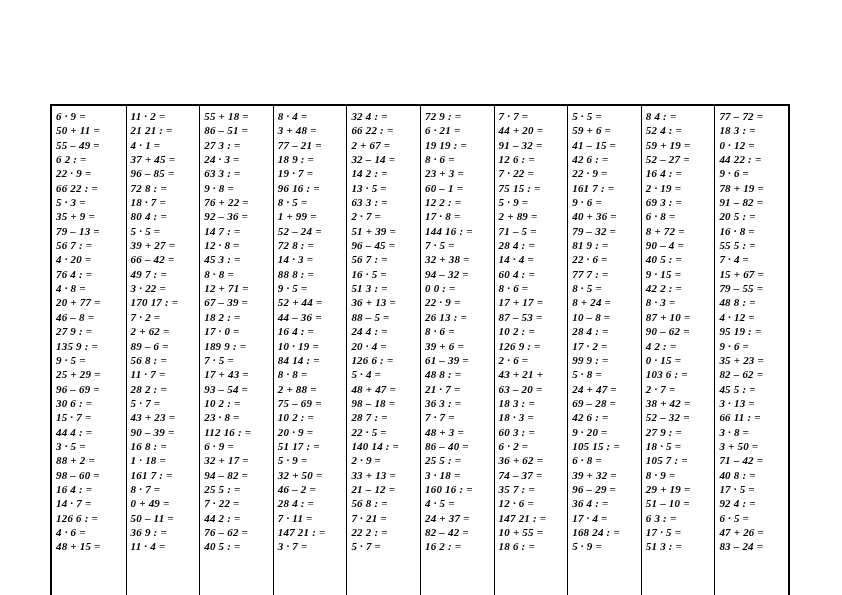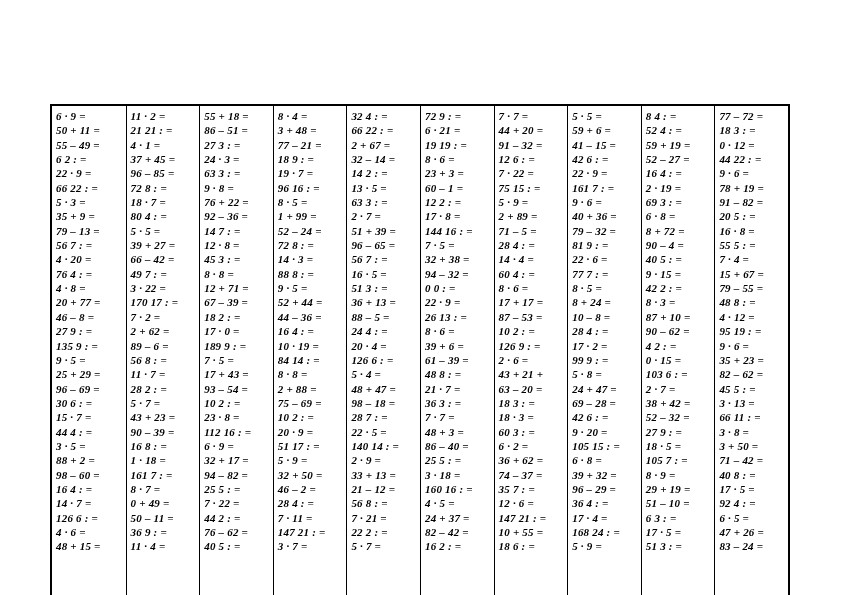--- a/index.html
+++ b/index.html
@@ -188,21 +188,21 @@
       <div class="col">
         <div class="cell">32 4 : =</div>
         <div class="cell">66 22 : =</div>
         <div class="cell">2 + 67 =</div>
         <div class="cell">32 – 14 =</div>
         <div class="cell">14 2 : =</div>
         <div class="cell">13 · 5 =</div>
         <div class="cell">63 3 : =</div>
         <div class="cell">2 · 7 =</div>
         <div class="cell">51 + 39 =</div>
-        <div class="cell">96 – 65 =</div>
+        <div class="cell">96 – 45 =</div>
         <div class="cell">56 7 : =</div>
         <div class="cell">16 · 5 =</div>
         <div class="cell">51 3 : =</div>
         <div class="cell">36 + 13 =</div>
         <div class="cell">88 – 5 =</div>
         <div class="cell">24 4 : =</div>
         <div class="cell">20 · 4 =</div>
         <div class="cell">126 6 : =</div>
         <div class="cell">5 · 4 =</div>
         <div class="cell">48 + 47 =</div>

